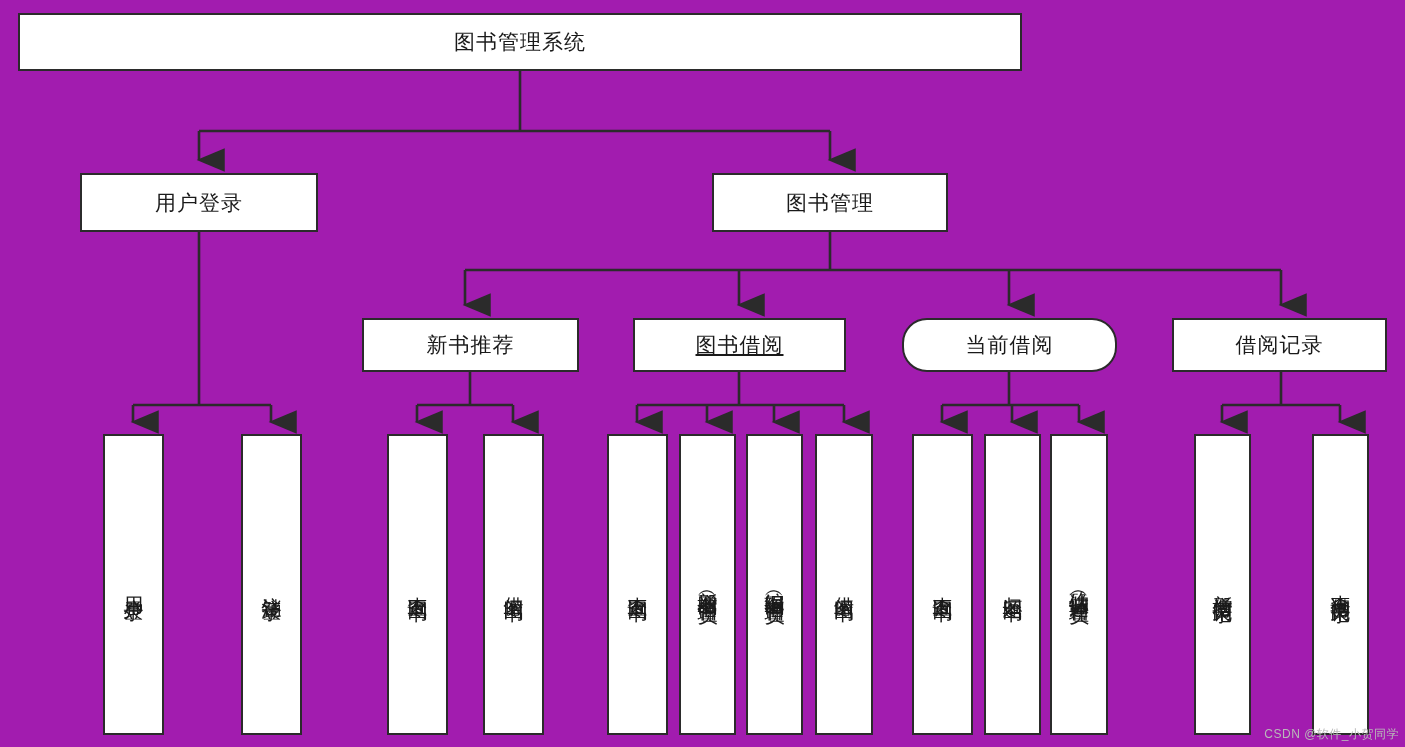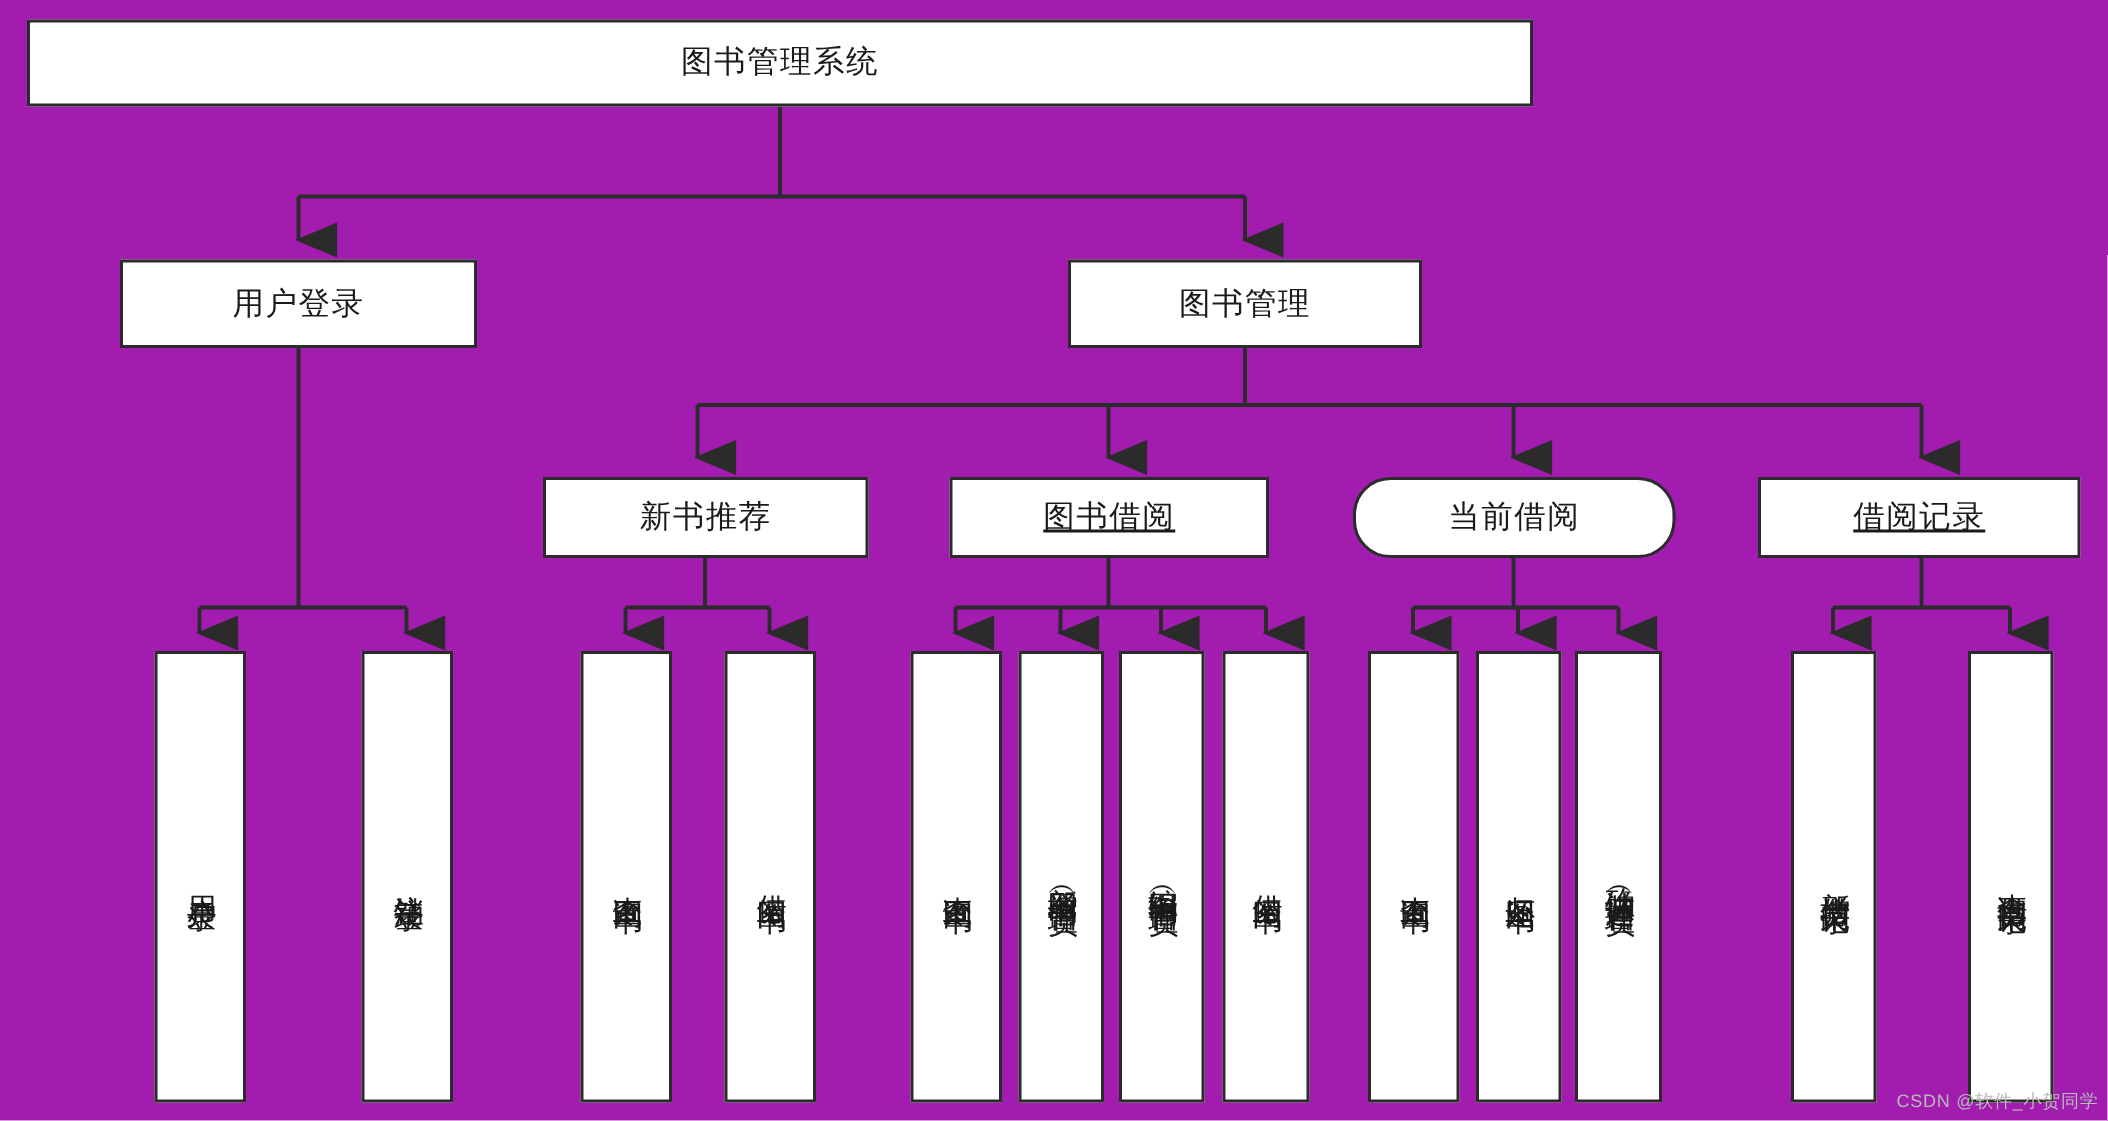--- a/index.html
+++ b/index.html
@@ -135,21 +135,21 @@
 
   <div class="node horiz" style="left:362px; top:318px; width:217px; height:54px;">
     <span>新书推荐</span>
   </div>
   <div class="node horiz" style="left:633px; top:318px; width:213px; height:54px;text-decoration:underline;">
     <span>图书借阅</span>
   </div>
   <div class="node horiz" style="left:902px; top:318px; width:215px; height:54px;border-radius:25px;">
     <span>当前借阅</span>
   </div>
-  <div class="node horiz" style="left:1172px; top:318px; width:215px; height:54px;text-decoration:underline;">
+  <div class="node horiz" style="left:1172px; top:318px; width:215px; height:54px;">
     <span>借阅记录</span>
   </div>
 
   <div class="node vert" style="left:103px; top:434px; width:61px; height:301px;">
     <span class="vtext">用户登录</span>
   </div>
   <div class="node vert" style="left:241px; top:434px; width:61px; height:301px;">
     <span class="vtext">注销登录</span>
   </div>
   <div class="node vert" style="left:387px; top:434px; width:61px; height:301px;">

